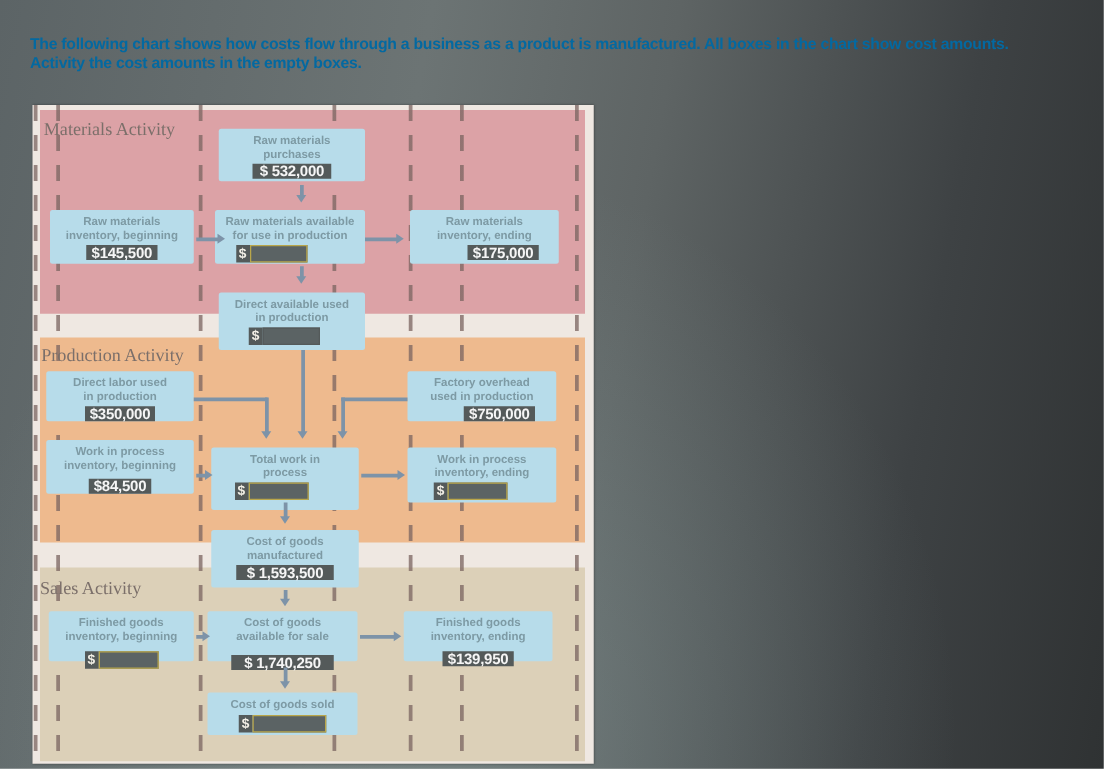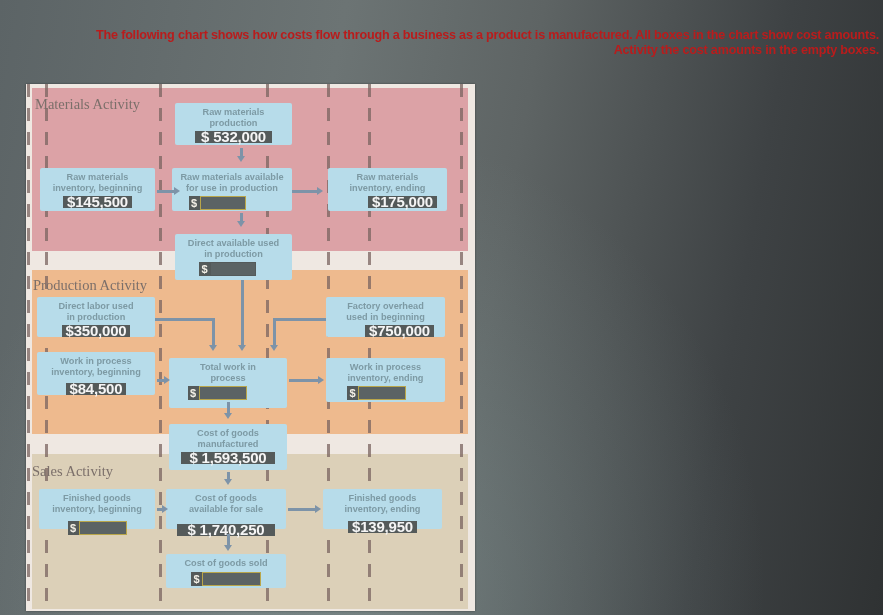--- a/index.html
+++ b/index.html
@@ -6,23 +6,22 @@
   body{
     width:883px;height:615px;overflow:hidden;position:relative;
     background:linear-gradient(100deg,#5c6466 0%,#6c7474 35%,#5e6464 55%,#3e4244 80%,#2f3233 100%);
     font-family:"Liberation Sans",sans-serif;
   }
   .bg-vignette{position:absolute;inset:0;
     background:radial-gradient(ellipse at 40% 95%,rgba(140,160,160,0.45) 0%,rgba(0,0,0,0) 55%);
     pointer-events:none;}
   .instructions{
     position:absolute;left:24px;top:28px;width:855px;
-    color:#b91c1c;font-size:12.6px;font-weight:bold;line-height:15px;
+    color:#0369a1;font-size:12.6px;font-weight:bold;line-height:15px;
     letter-spacing:-0.2px;
-    text-align:right;
   }
   .instructions p{margin:0;}
 
   .sheet{
     position:absolute;left:26px;top:84px;width:449px;height:527px;
     background:#efe8e2;
     box-shadow:0 0 2px rgba(0,0,0,0.4);
     overflow:hidden;
   }
   .band{position:absolute;left:6px;width:436px;}
@@ -41,21 +40,21 @@
     opacity:0.75;}
 
   .box{
     position:absolute;background:#b7dcea;
     border-radius:2px;text-align:center;
     color:#7d9aa4;font-weight:bold;font-size:9.2px;line-height:11px;
   }
   .box .lbl{display:block;padding-top:4px;}
   .val{
     display:inline-block;background:#545a5a;color:#f5f5f5;
-    font-size:15px;font-weight:bold;padding:0 4px;line-height:12px;
+    font-size:12px;font-weight:bold;padding:0 4px;line-height:12px;
     margin-top:2px;letter-spacing:-0.2px;
   }
   .input-wrap{display:inline-flex;align-items:stretch;margin-top:2px;height:14px;}
   .dollar{background:#545a5a;color:#f2efe6;font-weight:bold;font-size:11px;
     width:11px;line-height:14px;text-align:center;}
   .amount-input{
     width:60px;height:14px;box-sizing:border-box;
     background:#5b6364;border:1.5px solid #b9a64a;
     color:#fff;font-size:9.5px;padding:0 3px;outline:none;
     font-family:"Liberation Sans",sans-serif;
@@ -90,21 +89,21 @@
   <div class="vrule" style="left:240px"></div>
   <div class="vrule" style="left:301px"></div>
   <div class="vrule" style="left:342px"></div>
   <div class="vrule" style="left:434px"></div>
 
   <div class="section-title" style="left:9px;top:12px">Materials Activity</div>
   <div class="section-title" style="left:7px;top:193px">Production Activity</div>
   <div class="section-title" style="left:6px;top:379px">Sales Activity</div>
 
   <div class="box" style="left:149px;top:19px;width:117px;height:42px">
-    <span class="lbl"><span>Raw materials</span><br><span>production</span></span>
+    <span class="lbl"><span>Raw materials</span><br><span>purchases</span></span>
     <span class="val" style="padding:0 6px">$ 532,000</span>
   </div>
 
   <div class="box" style="left:14px;top:84px;width:115px;height:43px">
     <span class="lbl"><span>Raw materials</span><br><span>inventory, beginning</span></span>
     <span class="val">$145,500</span>
   </div>
 
   <div class="box" style="left:146px;top:84px;width:120px;height:43px">
     <span class="lbl"><span>Raw materials available</span><br><span>for use in production</span></span>
@@ -126,21 +125,21 @@
         <input class="amount-input" style="width: 46px; border-color: rgb(84, 90, 90);" type="text" value="">
       </span>
   </div>
 
   <div class="box" style="left:11px;top:213px;width:118px;height:40px">
     <span class="lbl"><span>Direct labor used</span><br><span>in production</span></span>
     <span class="val">$350,000</span>
   </div>
 
   <div class="box" style="left:300px;top:213px;width:119px;height:40px">
-    <span class="lbl"><span>Factory overhead</span><br><span>used in beginning</span></span>
+    <span class="lbl"><span>Factory overhead</span><br><span>used in production</span></span>
     <span class="val" style="margin-left:28px">$750,000</span>
   </div>
 
   <div class="box" style="left:11px;top:268px;width:118px;height:43px">
     <span class="lbl"><span>Work in process</span><br><span>inventory, beginning</span></span>
     <span class="val" style="margin-top:5px">$84,500</span>
   </div>
 
   <div class="box" style="left:143px;top:274px;width:118px;height:50px">
     <span class="lbl"><span>Total work in</span><br><span>process</span></span>

